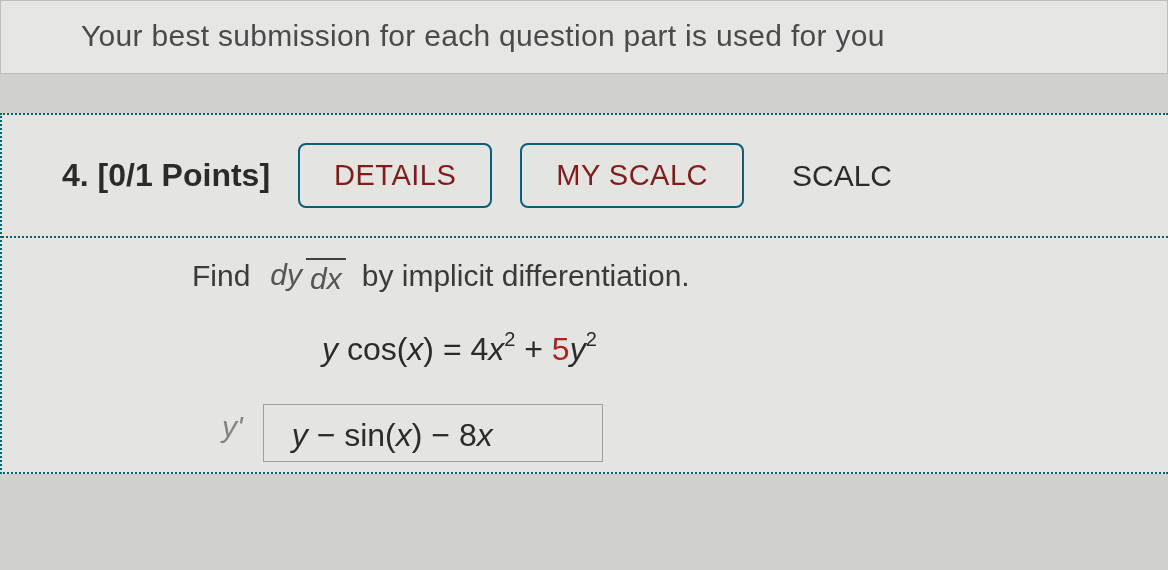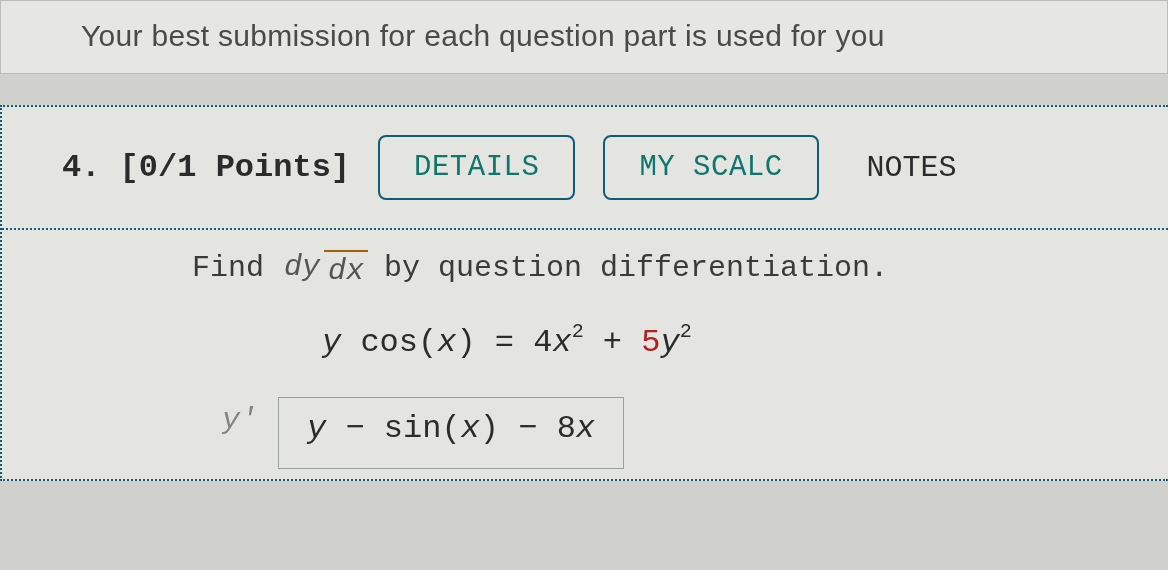--- a/index.html
+++ b/index.html
@@ -20,45 +20,44 @@
     background: #e6e6e4;
     border: 1px solid #bcbcb8;
     padding: 18px 44px 20px 80px;
     font-size: 30px;
     color: #4a4a4a;
     letter-spacing: 0.3px;
     white-space: nowrap;
     overflow: hidden;
   }
   .question-panel {
-    margin-top: 31px;
+    margin-top: 39px;
     border: 2px dotted #0c5d7a;
     border-right: none;
     background: #e4e4e1;
-    font-family: Liberation Mono, monospace;
   }
   .question-header {
     display: flex;
     align-items: center;
     padding: 28px 30px 28px 60px;
     border-bottom: 2px dotted #0c5d7a;
     gap: 28px;
     white-space: nowrap;
     overflow: hidden;
   }
   .qnum {
     font-size: 32px;
     font-weight: 700;
     color: #2b2b2b;
   }
   .btn {
     border: 2px solid #0c5d7a;
     border-radius: 8px;
     background: transparent;
-    color: #0f766e;
+    color: #7f1d1d;
     font-size: 29px;
     padding: 14px 34px;
     cursor: pointer;
     font-family: inherit;
     letter-spacing: 0.5px;
   }
   .trailing-label {
     font-size: 30px;
     color: #2b2b2b;
     font-weight: 500;
@@ -91,21 +90,21 @@
     align-items: center;
     line-height: 1;
     font-style: italic;
     color: #555;
     margin: 0 4px;
   }
   .frac .num {
     padding: 0 4px 2px 4px;
   }
   .frac .den {
-    border-top: 2px solid #a16207;
+    border-top: 2px solid #404040;
     padding: 4px 4px 0 4px;
   }
   .equation {
     margin-top: 36px;
     padding-left: 130px;
     font-size: 32px;
     color: #2b2b2b;
   }
   .equation .ital { font-style: italic; }
   .equation sup { font-size: 20px; vertical-align: super; position: relative; top:-2px;}
@@ -124,50 +123,50 @@
     padding-top: 6px;
     opacity: 0.6;
   }
   .answer-box {
     border: 1px solid #9aa0a0;
     padding: 12px 28px 0 28px;
     min-width: 340px;
     font-size: 32px;
     color: #2b2b2b;
     background: #e4e4e1;
-    height: 72px;
+    height: 58px;
     overflow: hidden;
   }
   .answer-box .ital { font-style: italic; }
 </style>
 </head>
 <body>
 
 <div class="top-banner">
   <span>Your best submission for each question part is used for you</span>
 </div>
 
 <div class="question-panel">
 
   <div class="question-header">
     <span class="qnum">4. [0/1 Points]</span>
     <button class="btn">DETAILS</button>
     <button class="btn">MY SCALC</button>
-    <span class="trailing-label">NOTES</span>
+    <span class="trailing-label">SCALC</span>
   </div>
 
   <div class="question-body">
 
     <div class="prompt-row">
       <span class="word">Find</span>
       <span class="frac">
         <span class="num">dy</span>
         <span class="den">dx</span>
       </span>
-      <span class="post">by question differentiation.</span>
+      <span class="post">by implicit differentiation.</span>
     </div>
 
     <div class="equation">
       <span class="ital">y</span>
       <span> </span>
       <span>cos</span><span>(</span><span class="ital">x</span><span>)</span>
       <span> </span>
       <span>=</span>
       <span> </span>
       <span>4</span><span class="ital">x</span><sup>2</sup>

